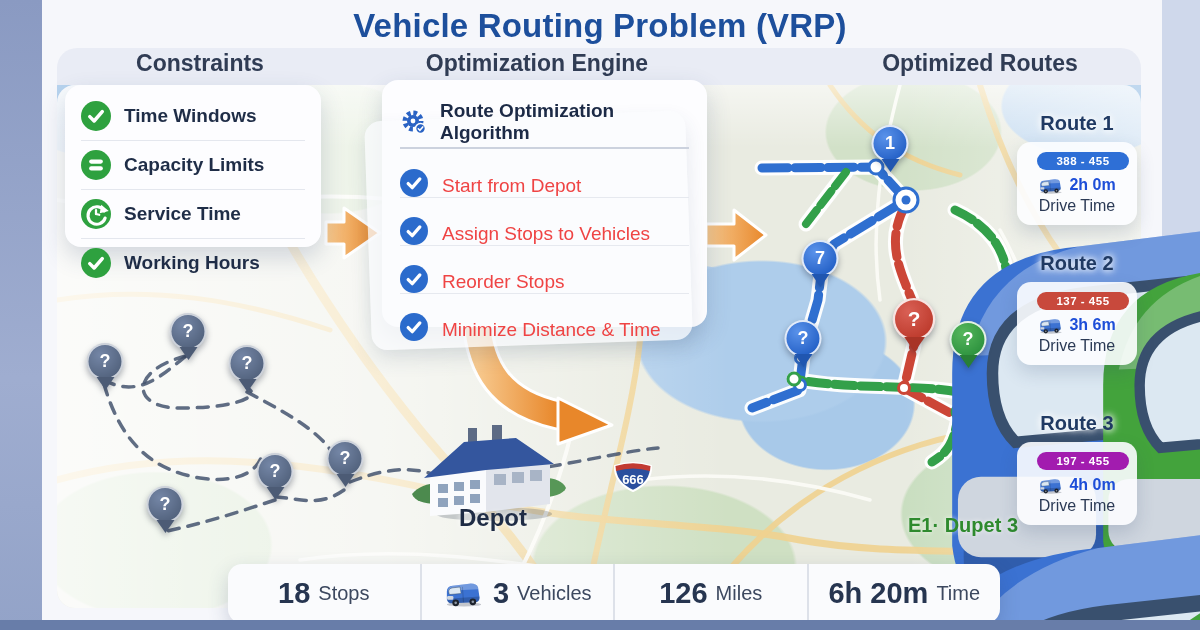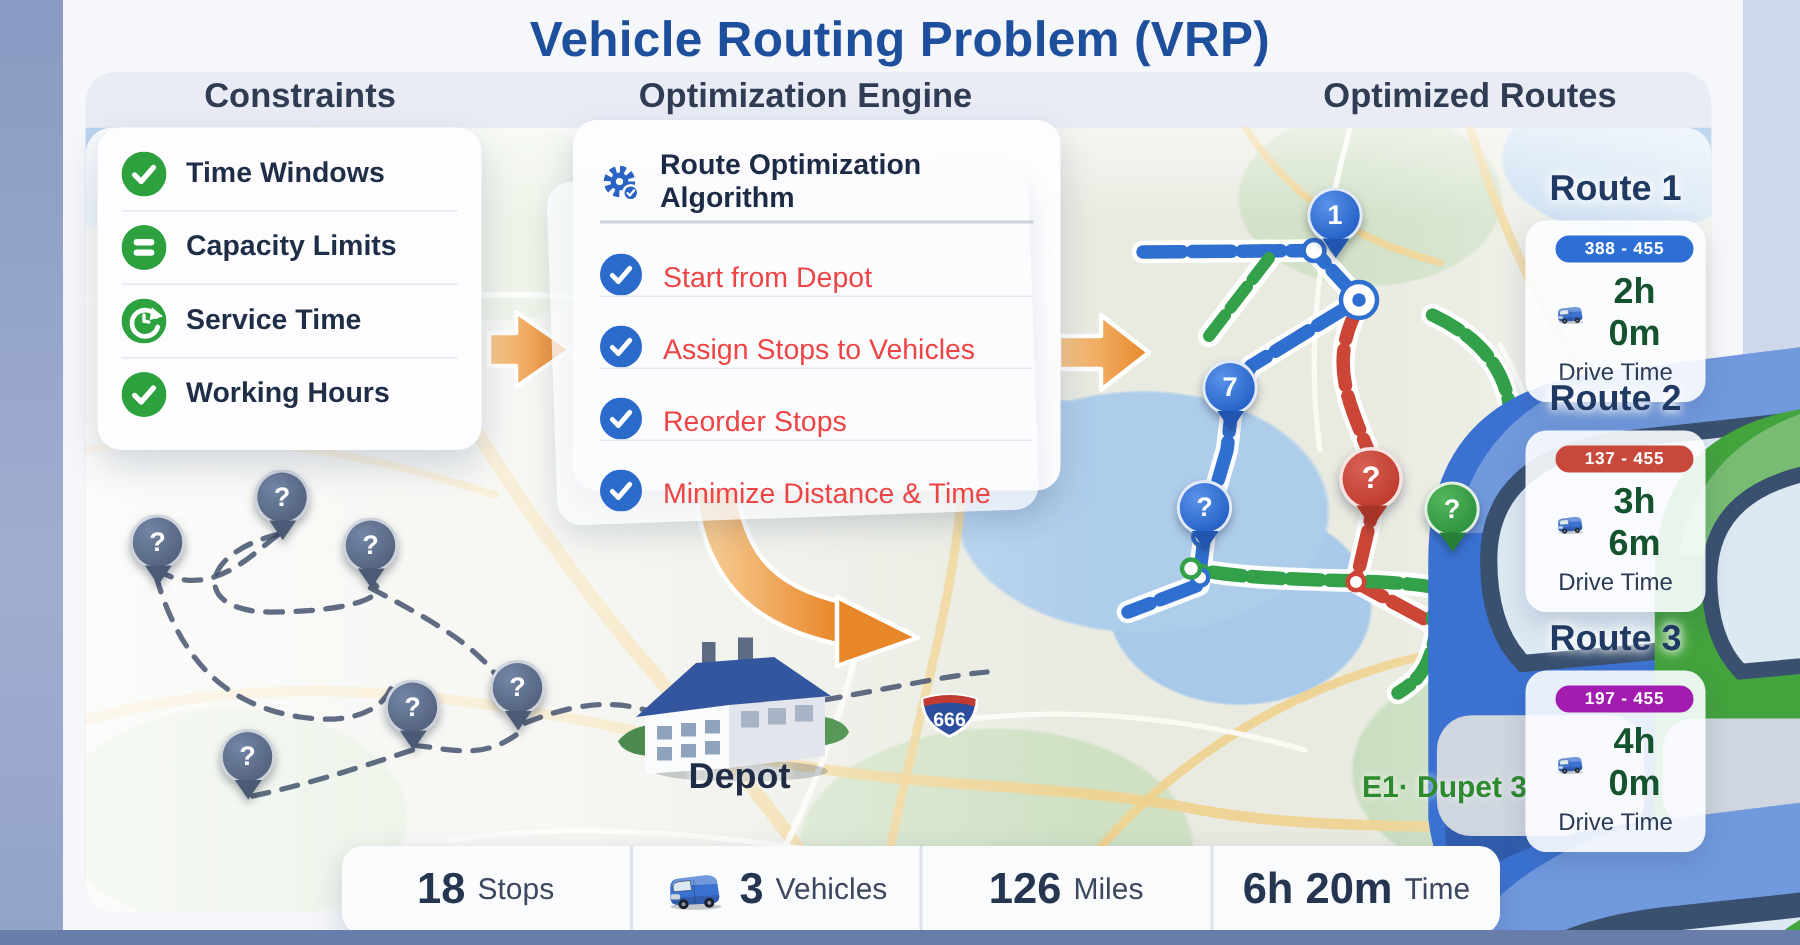--- a/index.html
+++ b/index.html
@@ -61,46 +61,46 @@
   .pin.blue  .pin-head { background:radial-gradient(circle at 35% 30%, #5a92ea, #2763c8 75%); }
   .pin.blue  .pin-tail { border-top-color:#2056b0; }
   .pin.red   .pin-head { background:radial-gradient(circle at 35% 30%, #d96055, #bf3d2f 75%); }
   .pin.red   .pin-tail { border-top-color:#a83427; }
   .pin.green .pin-head { background:radial-gradient(circle at 35% 30%, #55b65c, #2f9440 75%); }
   .pin.green .pin-tail { border-top-color:#287f36; }
 
   
   .card { position:absolute; background:#fdfdff; border-radius:16px;
           box-shadow:0 10px 24px rgba(50,70,110,.20); z-index:5; }
-  .card-constraints { left:65px; top:85px; width:256px; height:215px; padding:6px 16px; }
+  .card-constraints { left:65px; top:85px; width:256px; height:162px; padding:6px 16px; }
   .c-row { display:flex; align-items:center; gap:13px; height:49px; font-size:19px; font-weight:600; color:#1f2d47; }
   .c-row + .c-row { border-top:1px solid #e4e7ee; }
   .icon-circle { width:30px; height:30px; flex:0 0 30px; }
 
   .card-engine { left:382px; top:80px; width:325px; height:247px; padding:17px 18px; }
   .card-engine::before { content:""; position:absolute; left:-14px; right:18px; top:36px; bottom:-18px;
           background:rgba(250,251,253,.75); border-radius:16px; transform:rotate(-2deg); z-index:-1;
           box-shadow:0 10px 20px rgba(50,70,110,.12); }
   .e-header { display:flex; align-items:center; gap:12px; height:52px; font-size:19px; font-weight:bold;
               color:#1c2a46; border-bottom:2px solid #ccd2de; }
   .e-row { display:flex; align-items:flex-end; gap:14px; height:48px; font-size:19px; color:#ef4444; font-weight:500;}
   .e-row + .e-row { border-top:1px solid #e6e9ef; }
   .icon-sm { width:28px; height:28px; flex:0 0 28px; }
 
   
   .route-wrap { position:absolute; width:120px; text-align:center; z-index:5; }
   .rc1 { left:1017px; top:112px; } .rc2 { left:1017px; top:252px; } .rc3 { left:1017px; top:412px; }
-  .route-title { font-size:24px; font-weight:bold; color:#203a63; margin-bottom:7px;
+  .route-title { font-size:20px; font-weight:bold; color:#203a63; margin-bottom:7px;
                  text-shadow:0 0 6px #fff,0 0 10px #fff; }
   .route-card { background:rgba(252,253,255,.9); border-radius:14px; padding:9px 20px 10px;
                 box-shadow:0 8px 18px rgba(50,70,110,.18); }
   .route-badge { display:inline-block; min-width:92px; padding:3px 8px; border-radius:11px;
                  color:#fff; font-size:11.5px; font-weight:bold; letter-spacing:.5px; }
   .route-duration { display:flex; align-items:center; justify-content:center; gap:5px; margin-top:6px;
-                    font-size:24px; font-weight:bold; color:#14532d; }
+                    font-size:16px; font-weight:bold; color:#1d4ed8; }
   .route-caption { margin-top:3px; font-size:16px; color:#2b3a55; }
 
   
   .depot-label { position:absolute; left:430px; top:504px; width:126px; text-align:center;
                  font-size:24px; font-weight:bold; color:#1f2c45; z-index:4;
                  text-shadow:0 0 6px rgba(255,255,255,.9); }
   .depot3-label { position:absolute; left:878px; top:514px; width:170px; text-align:center;
                   font-size:20px; font-weight:bold; color:#2e8a2e; z-index:4;
                   text-shadow:0 0 5px rgba(255,255,255,.8); }
 

